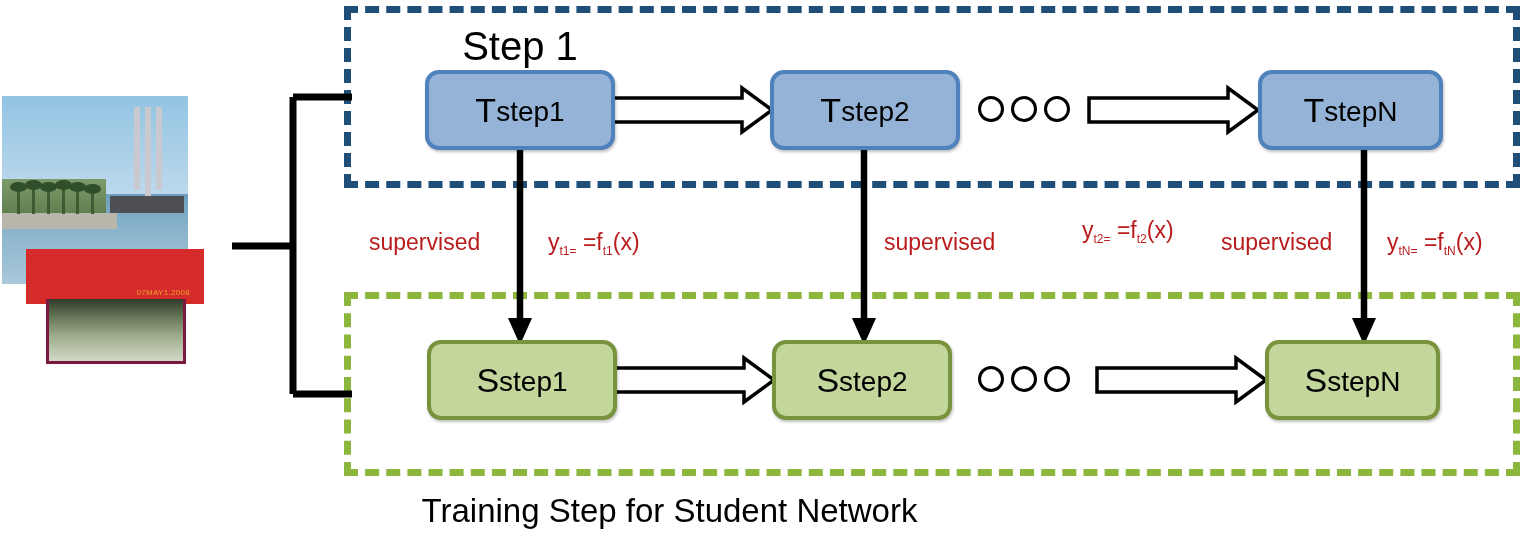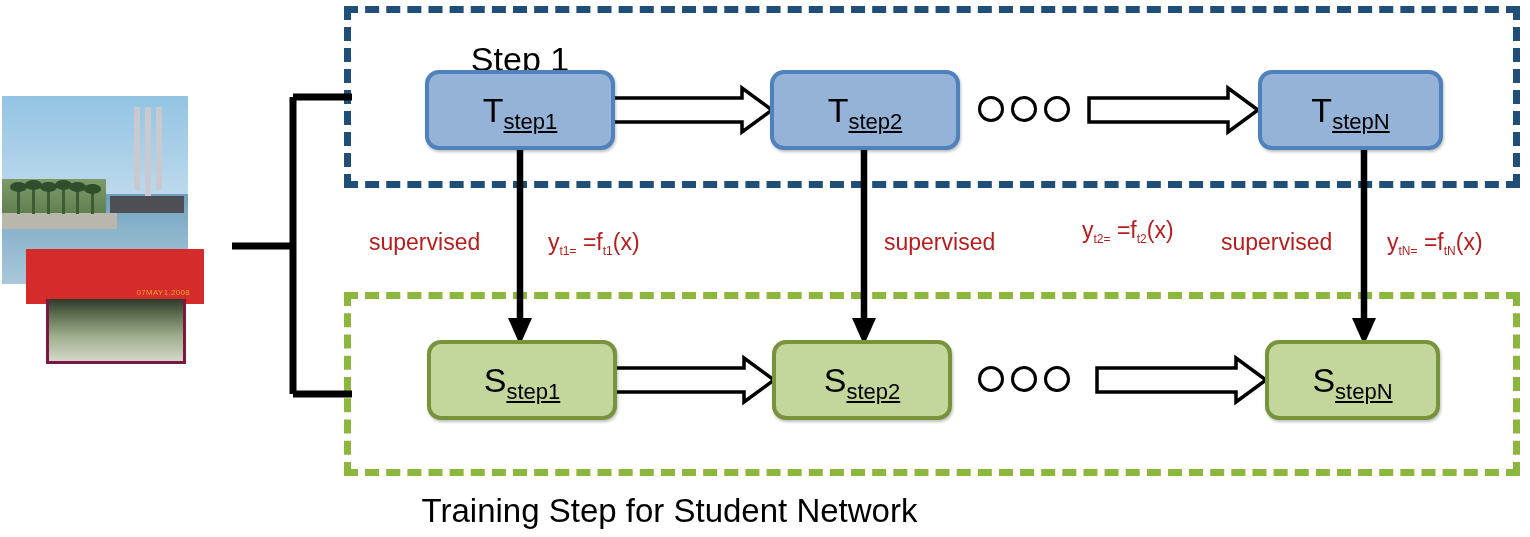--- a/index.html
+++ b/index.html
@@ -53,35 +53,33 @@
   }
   .node.teacher {
     background: #95B3D7;
     border: 4px solid #4F81BD;
   }
   .node.student {
     background: #C3D69B;
     border: 4px solid #77933C;
   }
   .node .sub {
-    font-size: 22px;
+    font-size: 28px;
     vertical-align: baseline;
     position: relative;
-    top: 12px;
+    top: 2px;
     letter-spacing: 0px;
-    text-decoration: underline;
   }
   
   .step-caption {
     position: absolute;
-    font-size: 34px;
+    font-size: 40px;
     color: #000000;
     text-align: center;
     white-space: nowrap;
-    margin-top: 16px;
   }
   
   .mid-label {
     position: absolute;
     font-size: 23px;
     color: #b91c1c;
     white-space: nowrap;
   }
   .mid-label .sub {
     font-size: 12px;

